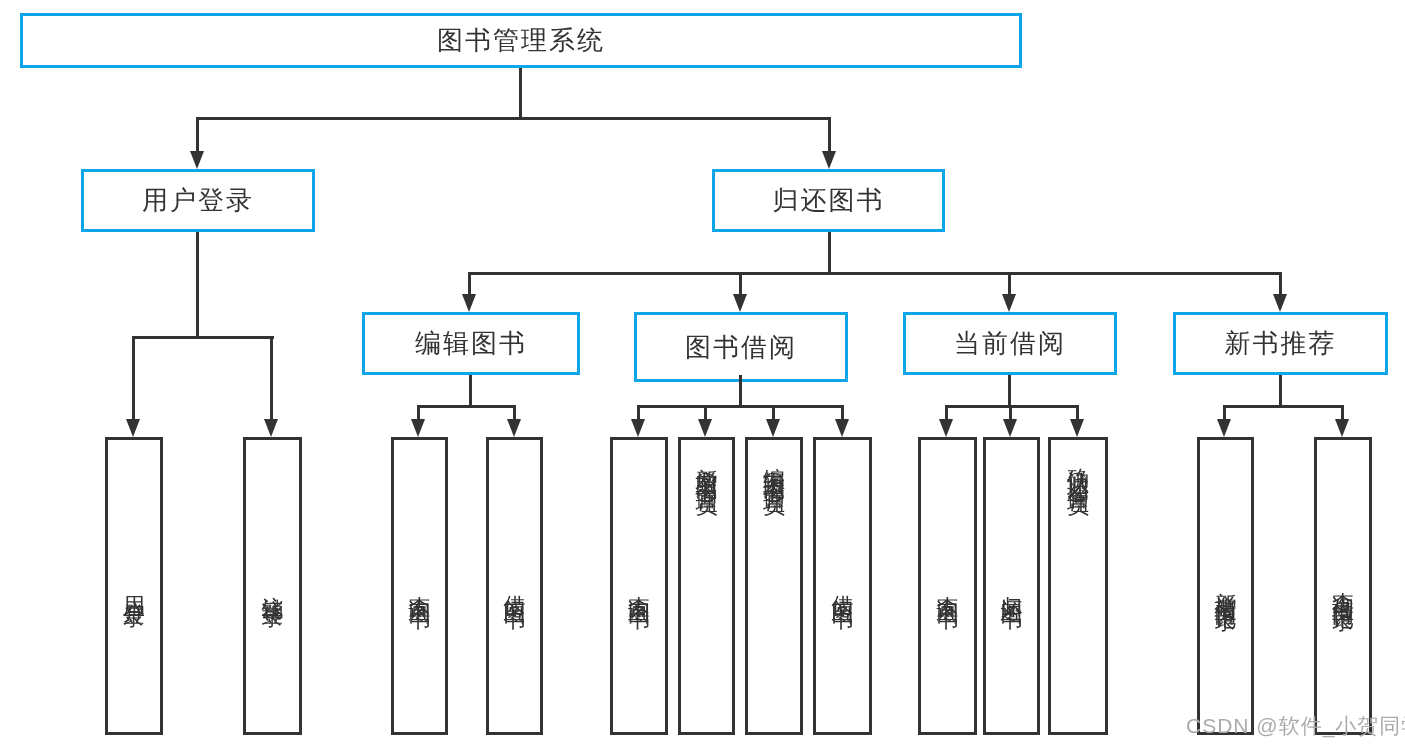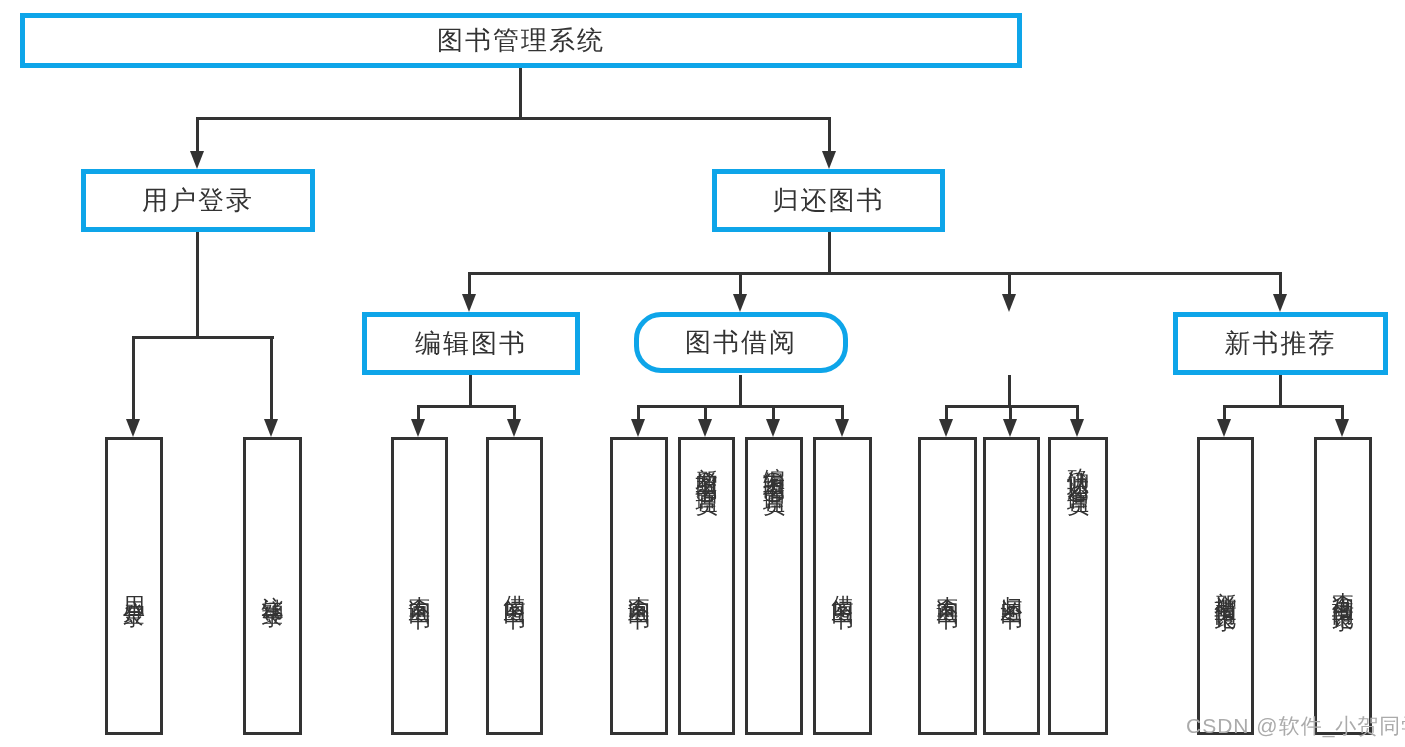--- a/index.html
+++ b/index.html
@@ -6,21 +6,21 @@
   #stage{
     position:relative;
     width:1405px;height:747px;
     background:#ffffff;
     font-family:"Liberation Sans","DejaVu Sans",sans-serif;
     overflow:hidden;
   }
   .hbox{
     position:absolute;
     box-sizing:border-box;
-    border:5px solid #0ea5e9;
+    border:3px solid #0ea5e9;
     background:#ffffff;
     display:flex;align-items:center;justify-content:center;
     font-size:26px;color:#333333;letter-spacing:2px;
     white-space:nowrap;
   }
   .vbox{
     position:absolute;
     box-sizing:border-box;
     border:3px solid #333333;
     background:#ffffff;
@@ -76,21 +76,22 @@
   <div class="lv" style="left:468px;top:272px;height:22px;"></div>
   <div class="arw" style="left:462px;top:294px;"></div>
   <div class="lv" style="left:739px;top:272px;height:22px;"></div>
   <div class="arw" style="left:733px;top:294px;"></div>
   <div class="lv" style="left:1008px;top:272px;height:22px;"></div>
   <div class="arw" style="left:1002px;top:294px;"></div>
   <div class="lv" style="left:1279px;top:272px;height:22px;"></div>
   <div class="arw" style="left:1273px;top:294px;"></div>
 
   <div class="hbox" style="left:362px;top:312px;width:218px;height:63px;">编辑图书</div>
-  <div class="hbox" style="left:634px;top:312px;width:214px;height:61px;border-radius:27px;">图书借阅</div>
+  <div class="hbox" style="left:634px;top:312px;width:214px;height:70px;">图书借阅</div>
+  <div class="hbox" style="left:903px;top:312px;width:214px;height:63px;">当前借阅</div>
   <div class="hbox" style="left:1173px;top:312px;width:215px;height:63px;">新书推荐</div>
 
   <div class="lv" style="left:469px;top:375px;height:30px;"></div>
   <div class="lh" style="left:417px;top:405px;width:99px;"></div>
   <div class="lv" style="left:417px;top:405px;height:14px;"></div>
   <div class="arw" style="left:411px;top:419px;"></div>
   <div class="lv" style="left:513px;top:405px;height:14px;"></div>
   <div class="arw" style="left:507px;top:419px;"></div>
 
   <div class="lv" style="left:739px;top:375px;height:30px;"></div>

